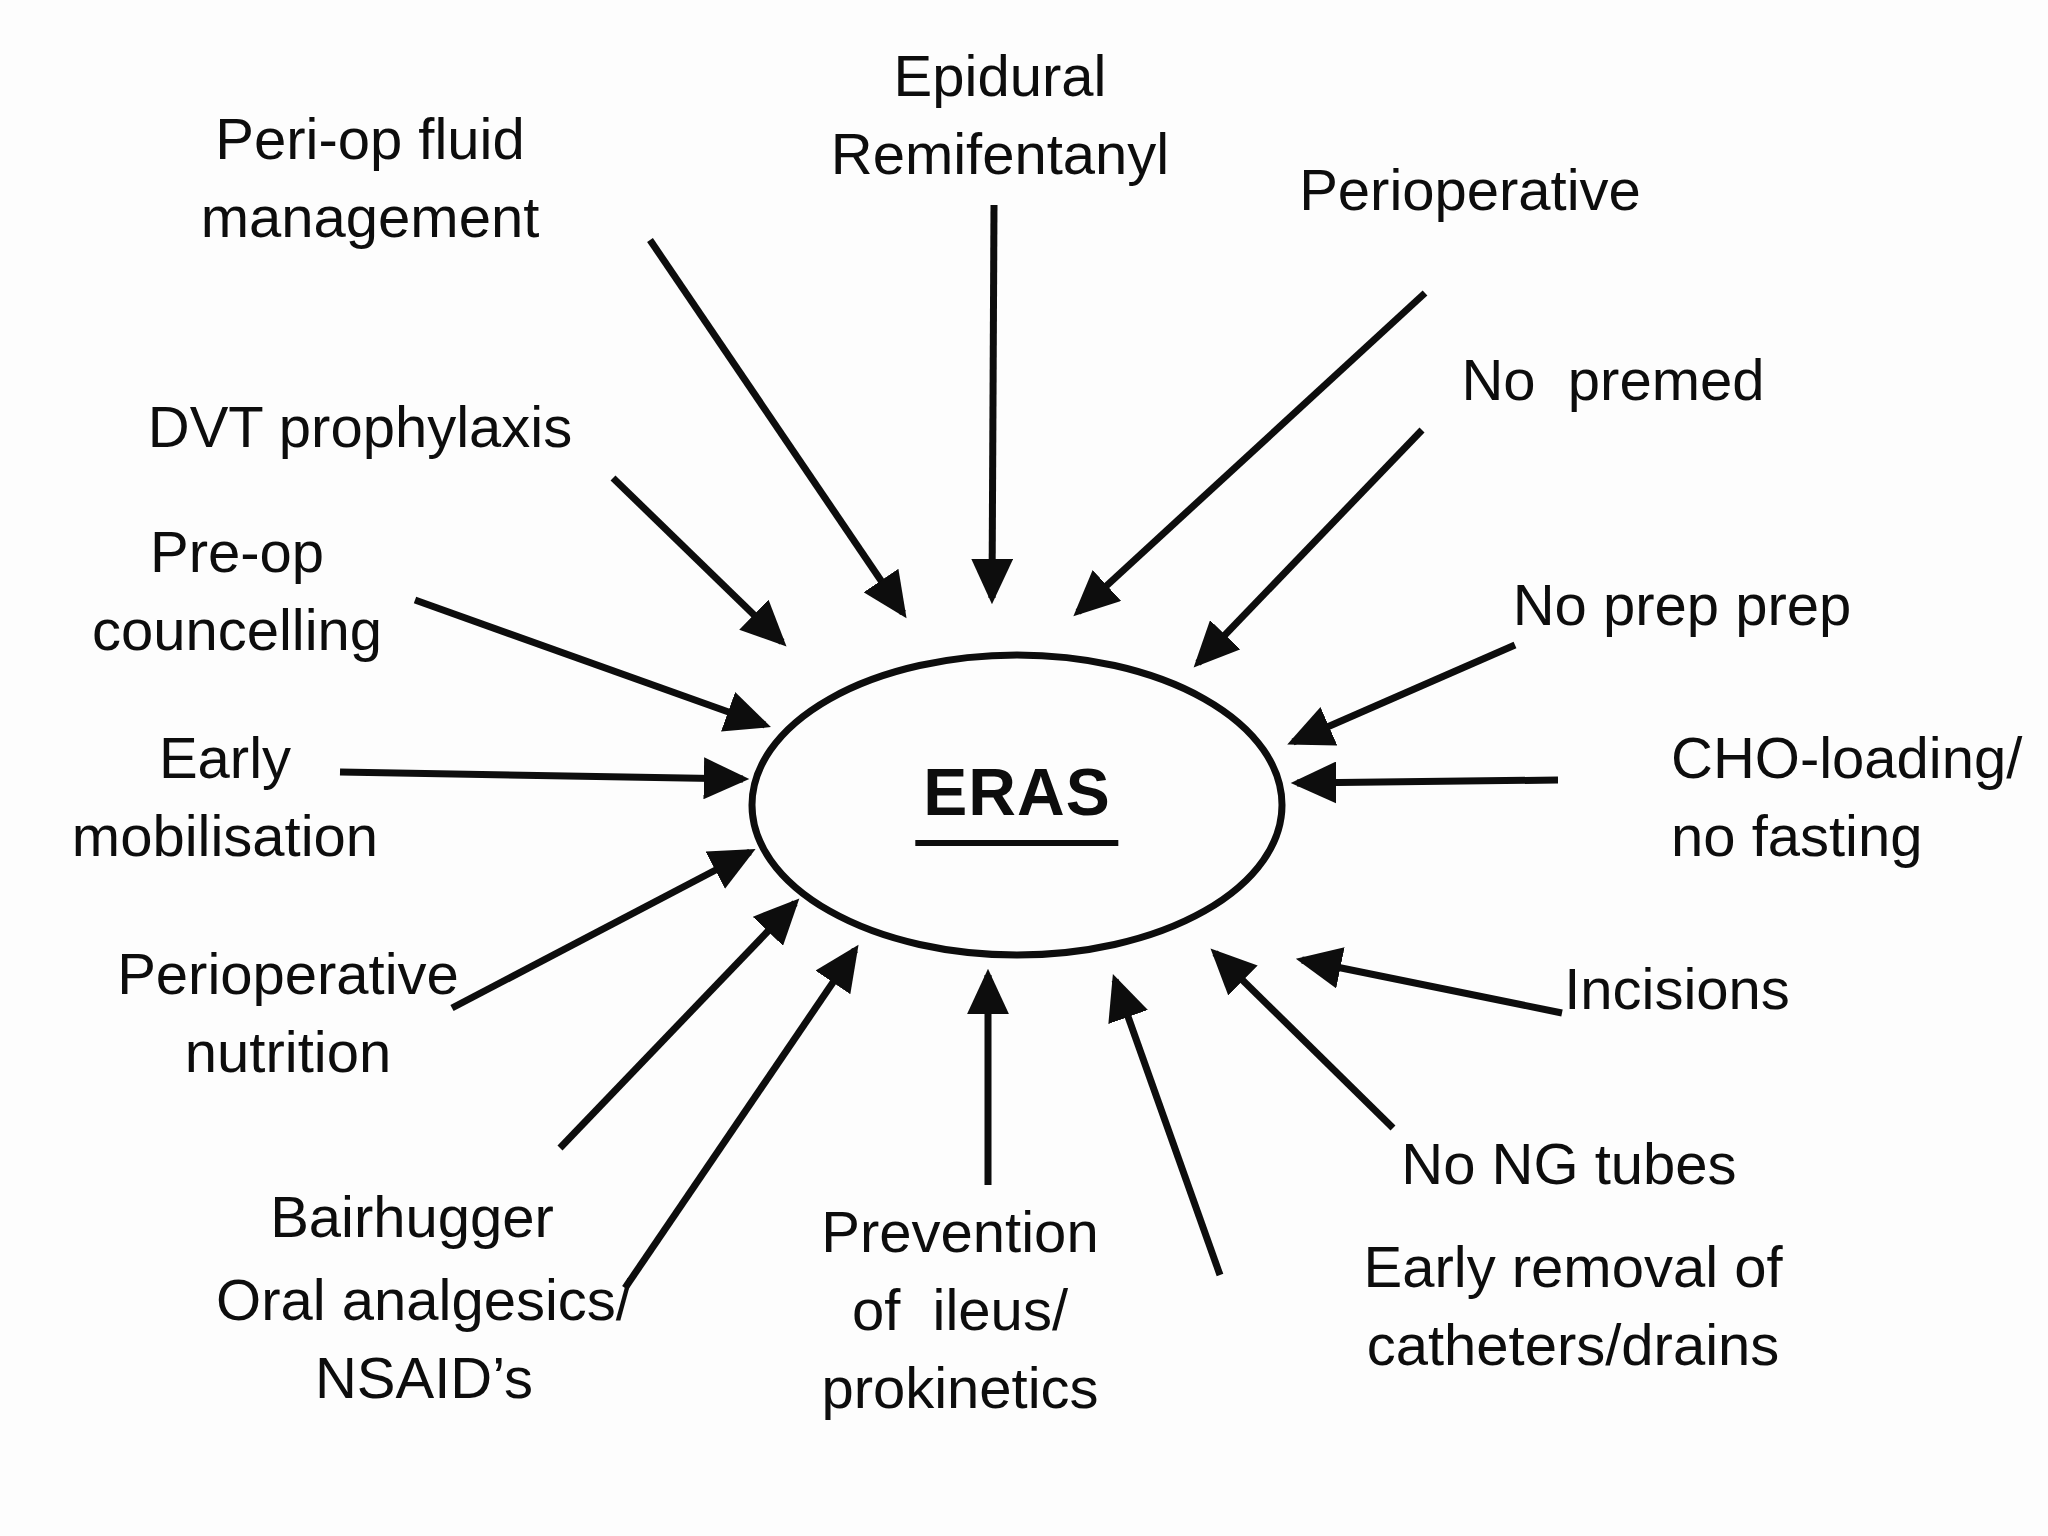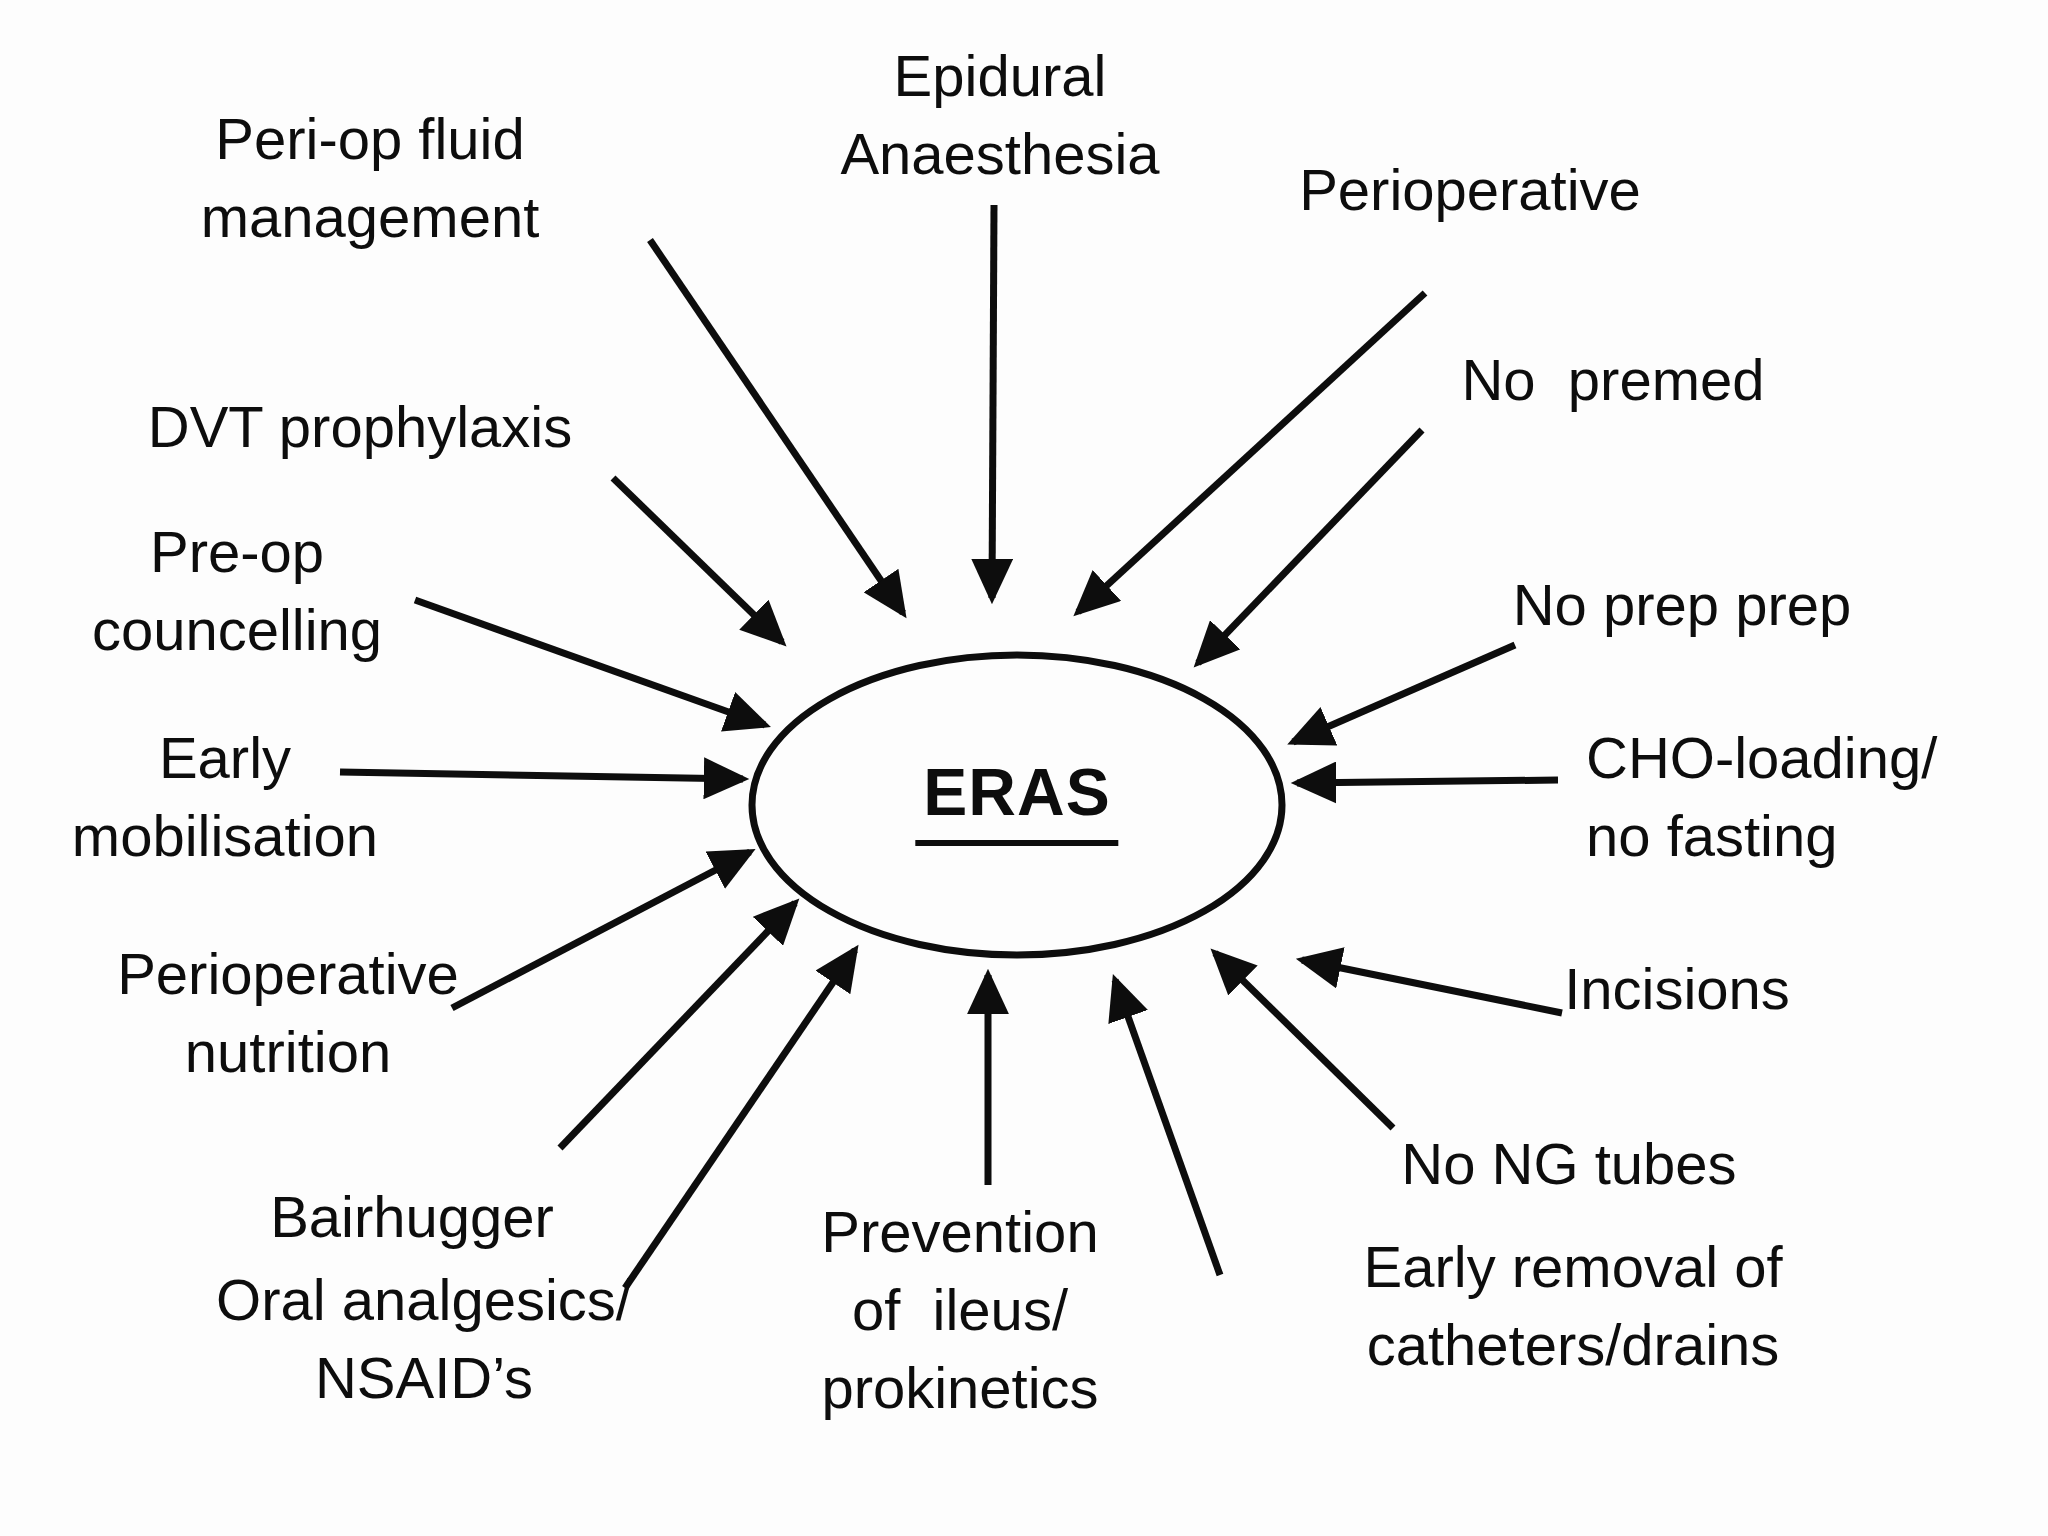--- a/index.html
+++ b/index.html
@@ -85,28 +85,28 @@
         <line x1="1220" y1="1275" x2="1115" y2="980" marker-end="url(#arrowhead)"></line>
         <line x1="625" y1="1288" x2="855" y2="950" marker-end="url(#arrowhead)"></line>
         <line x1="988" y1="1185" x2="988" y2="975" marker-end="url(#arrowhead)"></line>
       </g>
   </svg>
 
   <div class="hub-label">ERAS</div>
 <div class="node-label" style="left: 370px; top: 100px;">Peri-op fluid
 management</div>
     <div class="node-label" style="left: 1000px; top: 37px;">Epidural
-Anaesthesia</div>
+Remifentanyl</div>
     <div class="node-label" style="left: 1470px; top: 151px;">Perioperative</div>
     <div class="node-label" style="left: 1613px; top: 341px;">No  premed</div>
     <div class="node-label" style="left: 360px; top: 388px;">DVT prophylaxis</div>
     <div class="node-label" style="left: 1682px; top: 566px;">No prep prep</div>
     <div class="node-label" style="left: 237px; top: 513px; text-align: center;">Pre-op
 councelling</div>
-    <div class="node-label left" style="left: 1586px; top: 719px;">CHO-loading/
+    <div class="node-label left" style="left: 1671px; top: 719px;">CHO-loading/
 no fasting</div>
     <div class="node-label" style="left: 225px; top: 719px;">Early
 mobilisation</div>
     <div class="node-label" style="left: 1677px; top: 950px;">Incisions</div>
     <div class="node-label" style="left: 288px; top: 935px;">Perioperative
 nutrition</div>
     <div class="node-label" style="left: 1569px; top: 1125px;">No NG tubes</div>
     <div class="node-label" style="left: 412px; top: 1130px; margin-top: 48px;">Bairhugger</div>
     <div class="node-label" style="left: 1573px; top: 1228px;">Early removal of
 catheters/drains</div>

